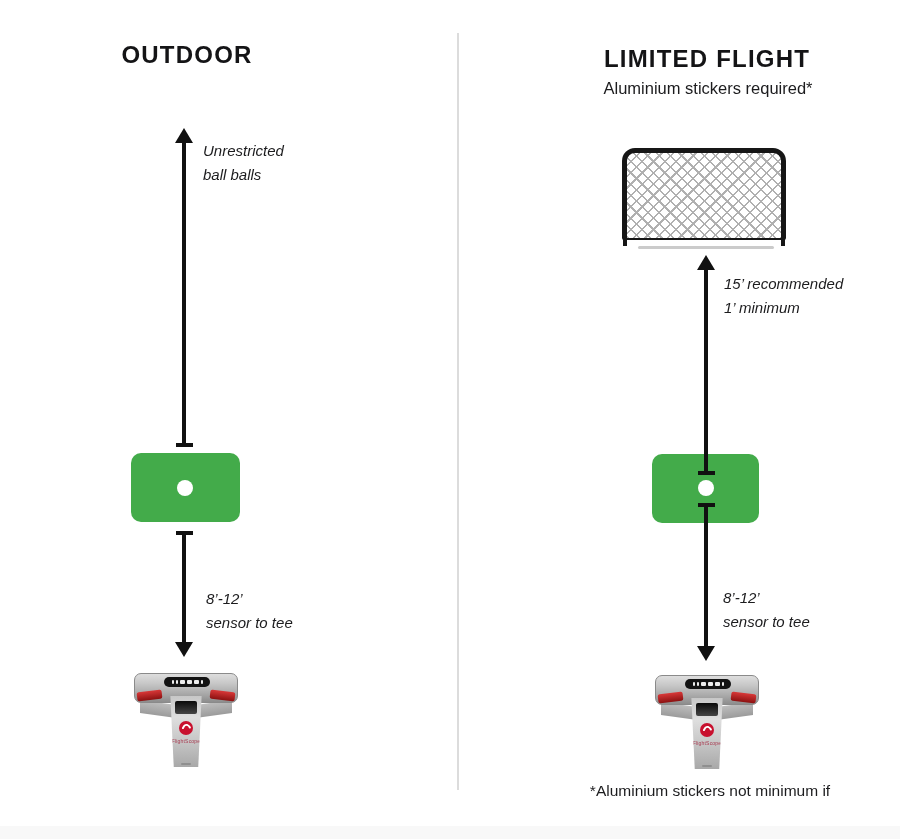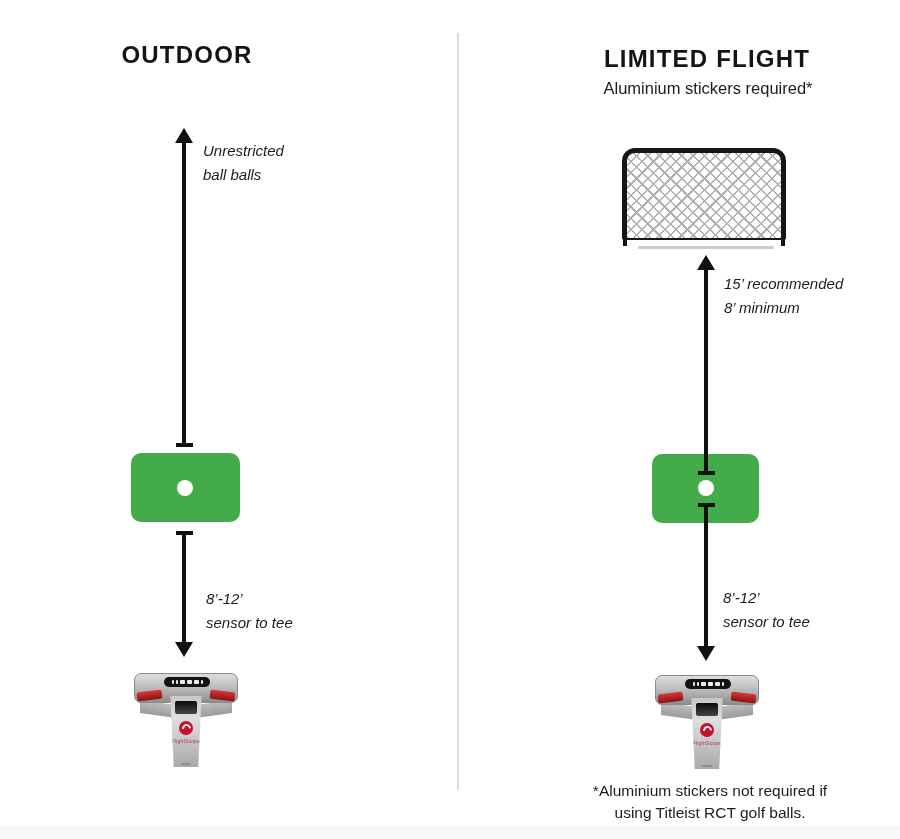--- a/index.html
+++ b/index.html
@@ -128,21 +128,21 @@
     <div class="net-foot" style="right:-4px;"></div>
   </div>
   <div class="abs ground"></div>
 
   <div class="abs head-up" style="left:697px;top:255px;"></div>
   <div class="abs shaft" style="left: 704px; top: 267px; height: 204px; z-index: 5; background: rgb(17, 17, 17);"></div>
   <div class="abs tbar" style="left: 698px; top: 471px; z-index: 5; background: rgb(17, 17, 17);"></div>
 
   <div class="abs lbl" style="left:724px;top:272px;">
     <div>15’ recommended</div>
-    <div>8’ minimum</div>
+    <div>1’ minimum</div>
   </div>
 
   <div class="abs mat" style="left: 652px; top: 454px; width: 107px; height: 69px; background: rgb(67, 171, 74);">
     <div class="mat-dot" style="left:46px;top:26px;"></div>
   </div>
 
   <div class="abs tbar" style="left: 698px; top: 503px; z-index: 5; background: rgb(17, 17, 17);"></div>
   <div class="abs shaft" style="left: 704px; top: 503px; height: 143px; z-index: 5; background: rgb(17, 17, 17);"></div>
   <div class="abs head-down" style="left:697px;top:646px;"></div>
 
@@ -170,17 +170,16 @@
       <div class="dev-screen"></div>
       <div class="dev-logo">
           <span></span>
         </div>
       <div class="dev-brand">FlightScope</div>
       <div class="dev-base"></div>
     </div>
   </div>
 
   <div class="abs footnote" style="left:710px;top:780px;">
-    <div>*Aluminium stickers not required if</div>
-    <div>using Titleist RCT golf balls.</div>
+    <div>*Aluminium stickers not minimum if</div>
   </div>
 
 </div>
 
 </body></html>

